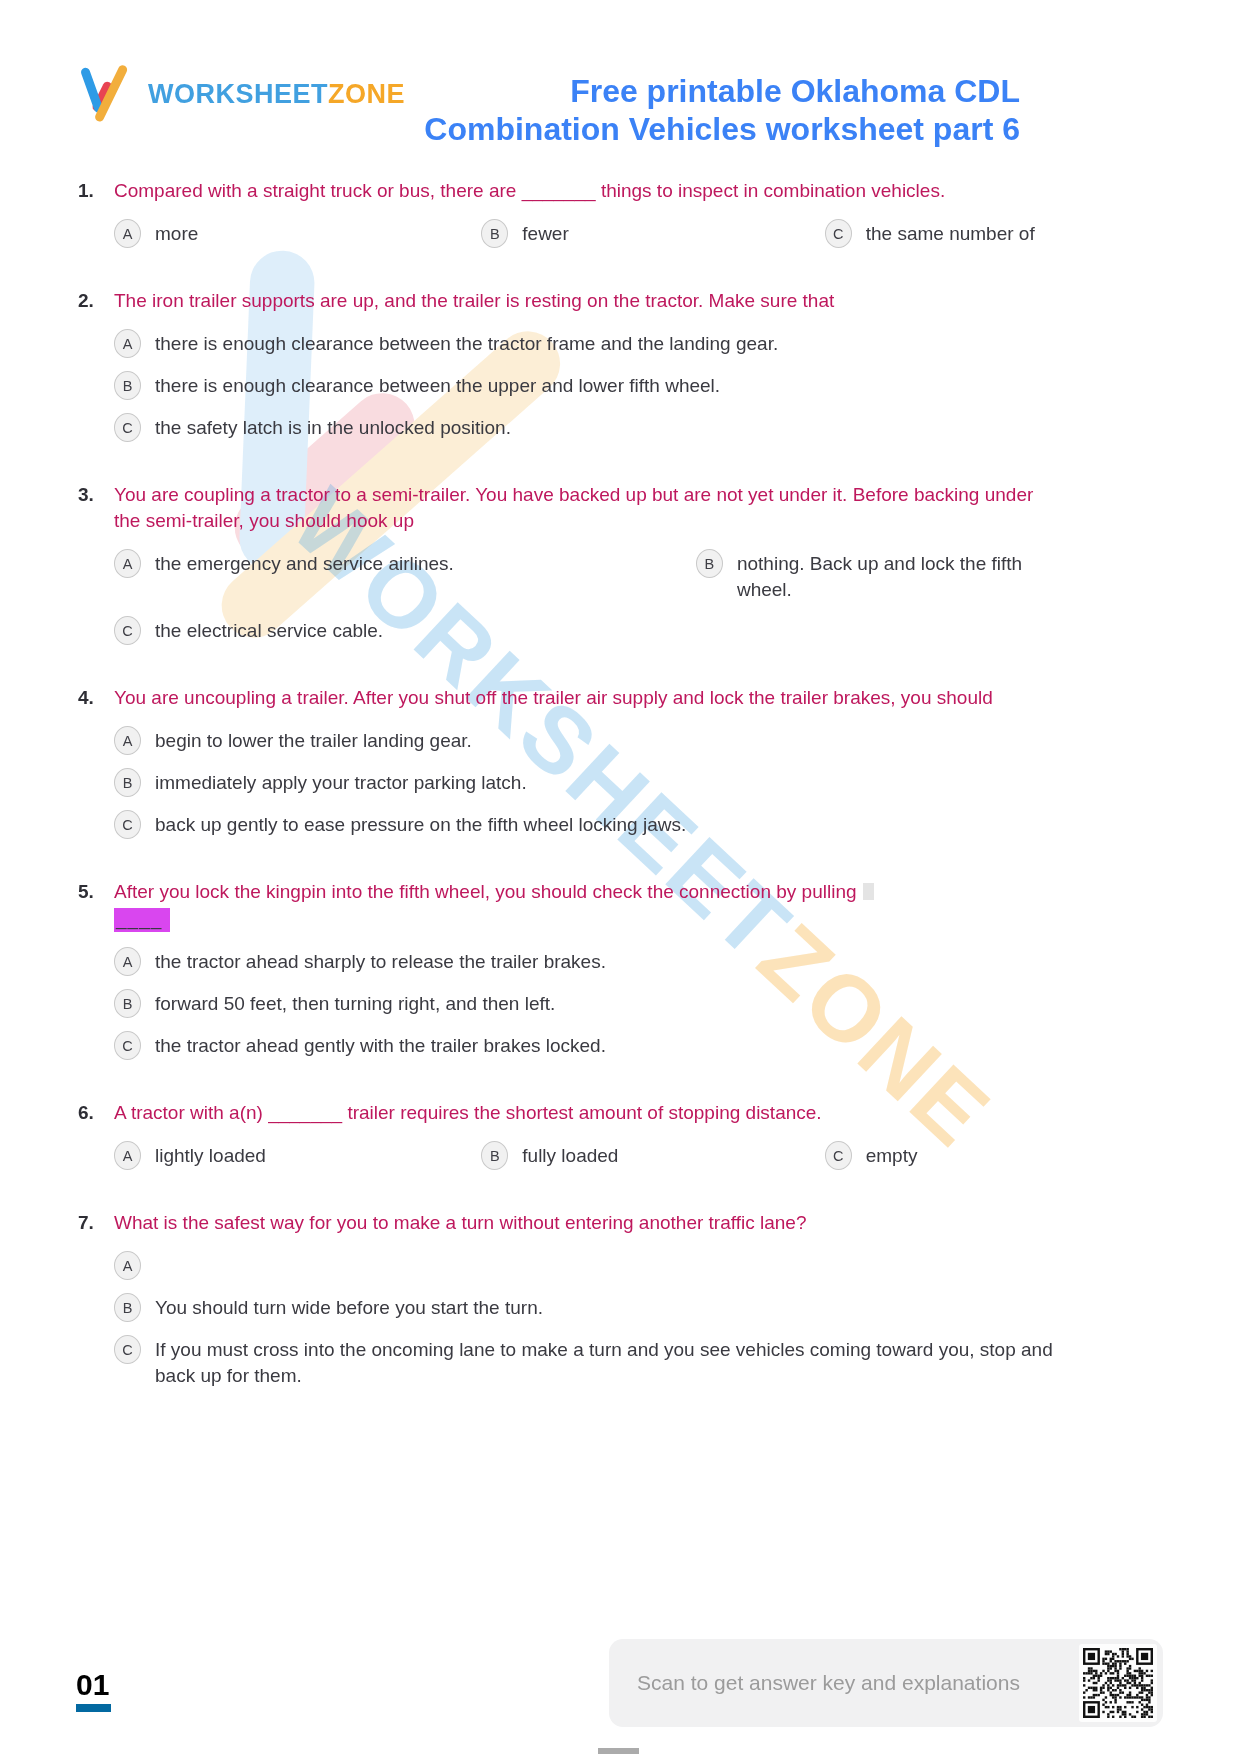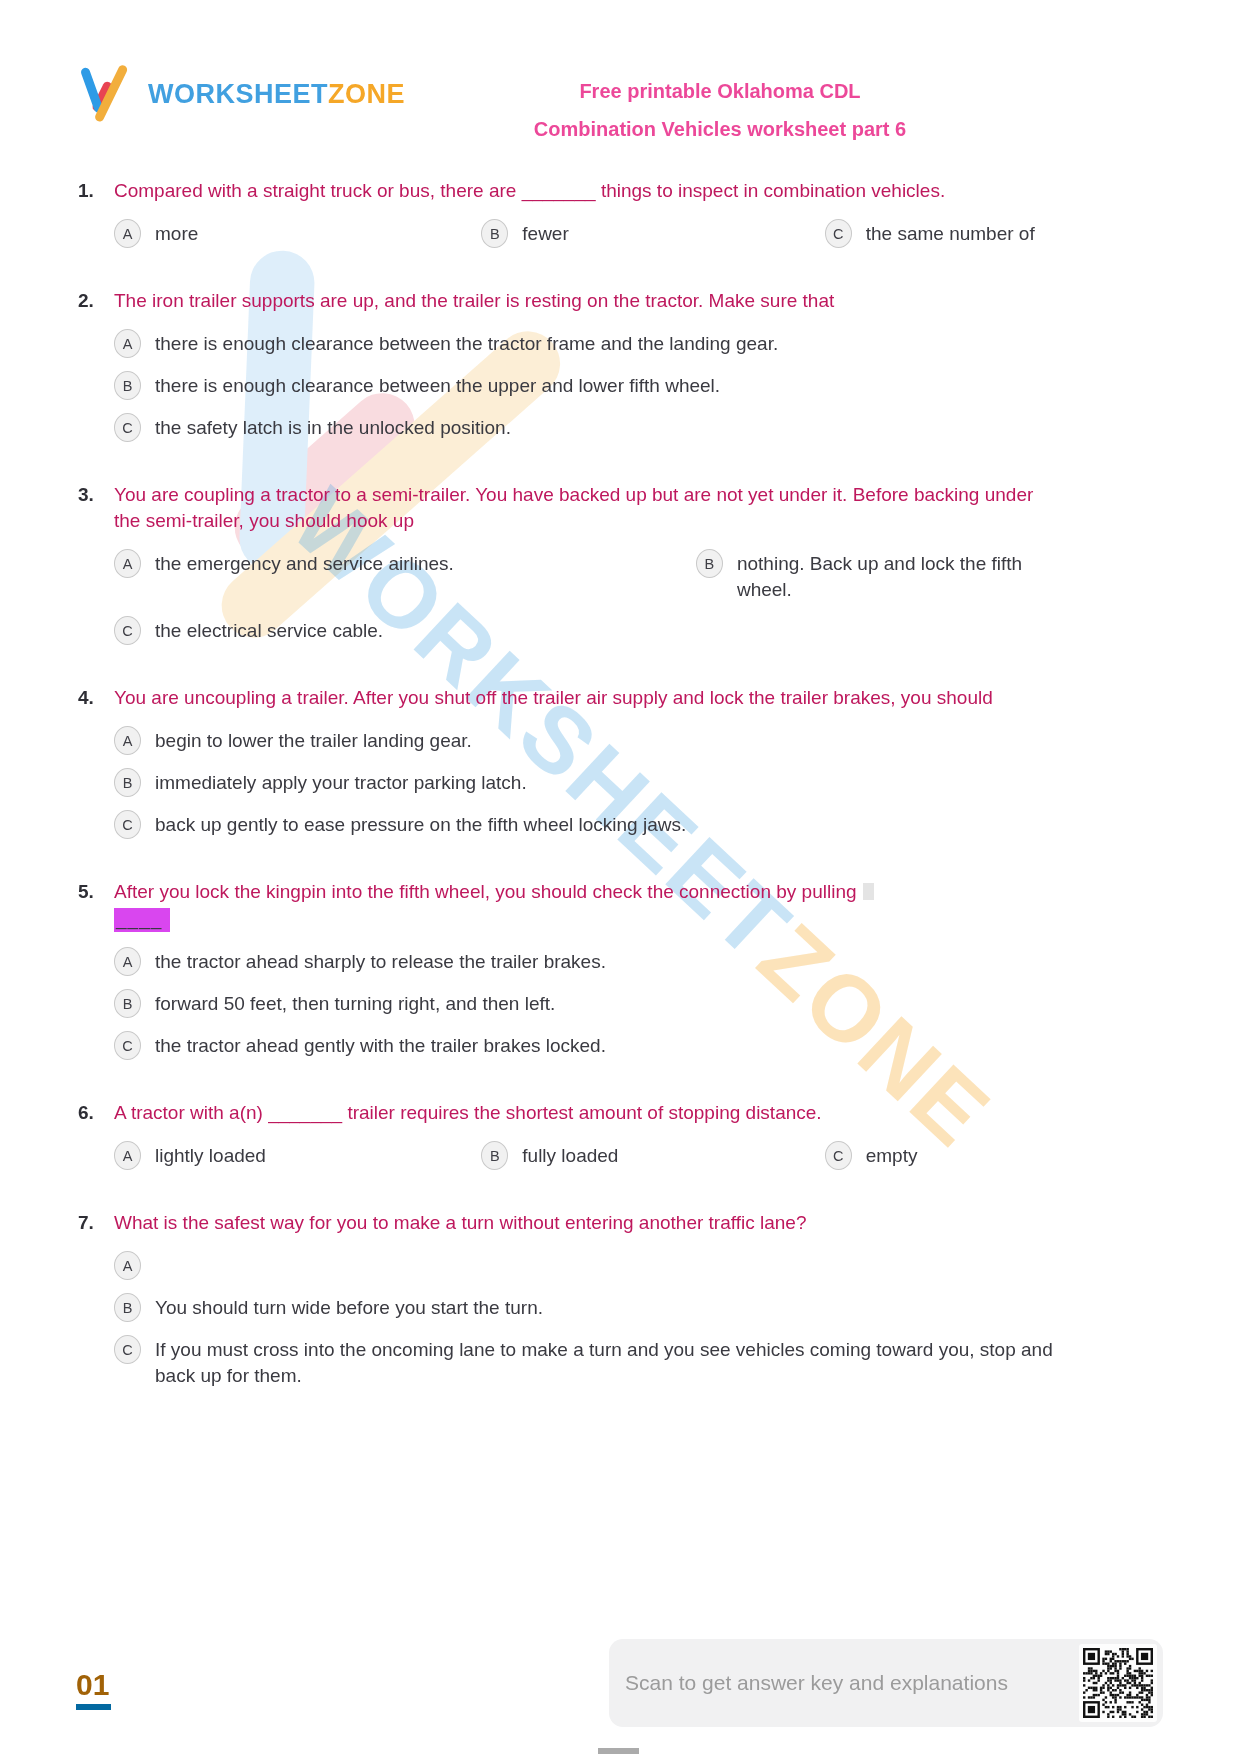--- a/index.html
+++ b/index.html
@@ -7,22 +7,22 @@
     position:relative;width:1239px;height:1754px;margin:0 auto;background:#ffffff;
     overflow:hidden;font-family:"Liberation Sans",sans-serif;color:#3a3a41;
   }
   
   .logo{position:absolute;left:74px;top:62px;display:flex;align-items:center;gap:10px;}
   .logo svg{display:block;}
   .brand{font-size:27px;font-weight:700;letter-spacing:.5px;white-space:nowrap;}
   .brand .b1{color:#41a0e0;}
   .brand .b2{color:#f5a728;}
   .title{
-    position:absolute;left:420px;top:72px;width:600px;text-align:center;
-    font-size:20px;line-height:38px;font-weight:700;color:#ec4899;
+    position:absolute;left:420px;top:72px;width:600px;text-align:right;
+    font-size:32px;line-height:38px;font-weight:700;color:#3b82f6;
   }
   
   .wm-mark{position:absolute;left:140px;top:255px;transform:rotate(22deg);opacity:.85;}
   .wm-text{
     position:absolute;left:345px;top:468px;transform:rotate(43deg);transform-origin:0 0;
     font-size:94px;font-weight:700;letter-spacing:3px;white-space:nowrap;pointer-events:none;
   }
   .wm-text .w1{color:rgba(76,166,226,.30);}
   .wm-text .w2{color:rgba(245,167,40,.32);}
   
@@ -47,28 +47,28 @@
   .opts.grid2 .opt:nth-child(3){width:100%;}
   .opt{display:flex;align-items:flex-start;gap:14px;}
   .circle{
     flex:none;display:inline-flex;width:27px;height:29px;border-radius:50%;
     background:#f1f1f1;border:1px solid #c9c9c9;box-sizing:border-box;
     align-items:center;justify-content:center;font-size:14.5px;color:#3f3f46;
   }
   .opt-text{font-size:19px;line-height:26px;padding-top:2px;}
   
   .page-num{
-    position:absolute;left:76px;top:1668px;font-size:30px;font-weight:700;color:#a16207;
-    border-bottom:6px solid #0369a1;padding:0 2px 2px 0;z-index:2;
+    position:absolute;left:76px;top:1668px;font-size:30px;font-weight:700;color:#000000;
+    border-bottom:8px solid #0369a1;padding:0 2px 2px 0;z-index:2;
   }
   .scan-box{
     position:absolute;left:609px;top:1639px;width:554px;height:88px;border-radius:14px;
     background:#f1f1f2;display:flex;align-items:center;z-index:2;
   }
-  .scan-text{margin-left:16px;font-size:21px;color:#9b9b9b;}
+  .scan-text{margin-left:28px;font-size:21px;color:#9b9b9b;}
   .qr-tile{
     position:absolute;right:6px;top:5px;width:78px;height:78px;background:#fdfdfd;
     border-radius:3px;display:flex;align-items:center;justify-content:center;
   }
   .bottom-bar{position:absolute;left:598px;top:1748px;width:41px;height:6px;background:#ababab;z-index:2;}
 </style>
 </head>
 <body>
 
 <div class="page">

